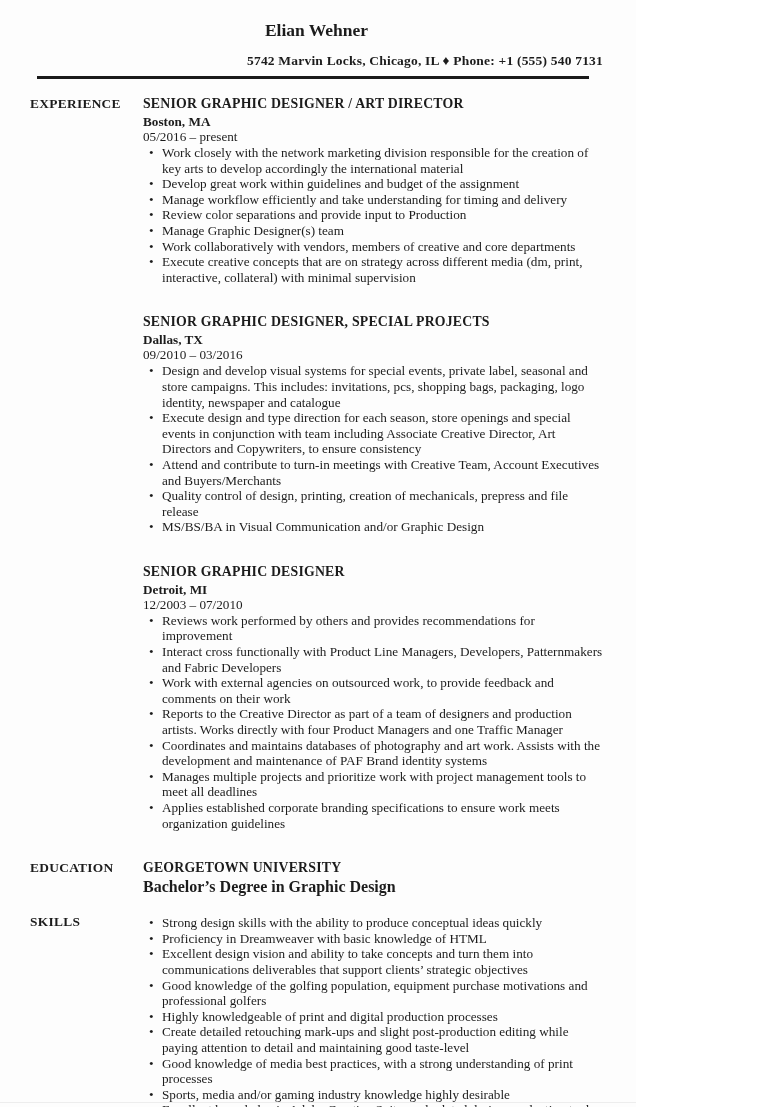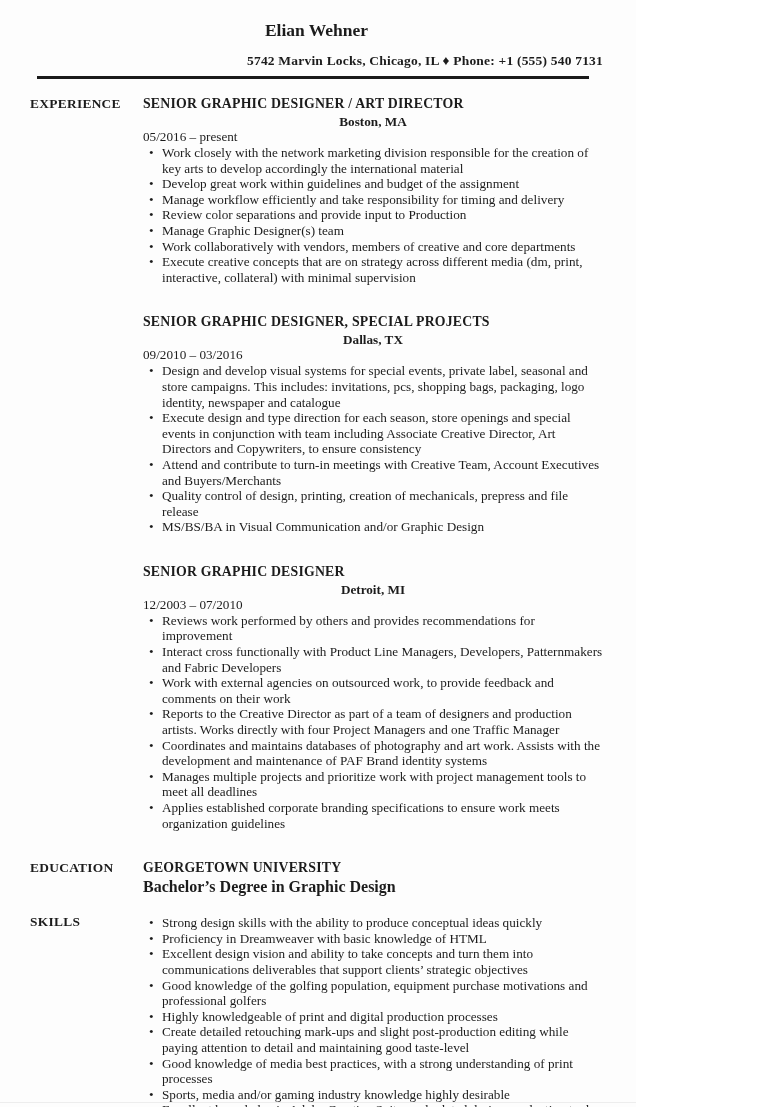--- a/index.html
+++ b/index.html
@@ -63,21 +63,20 @@
     font-weight: bold;
     font-size: 13.8px;
     line-height: 16px;
     letter-spacing: 0.2px;
   }
   .job-loc {
     font-weight: bold;
     font-size: 13.2px;
     line-height: 15px;
     margin-top: 2px;
-    text-align: center;
   }
   .job-dates {
     font-size: 13.2px;
     line-height: 15px;
   }
   
   ul.bullets {
     list-style: none;
     margin: 1px 0 0 0;
     padding: 0;
@@ -118,21 +117,21 @@
     <section class="sec sec-experience">
       <div class="sec-label">EXPERIENCE</div>
       <div class="sec-content" id="experience-content">
           <div class="job">
             <div class="job-title">SENIOR GRAPHIC DESIGNER / ART DIRECTOR</div>
             <div class="job-loc">Boston, MA</div>
             <div class="job-dates">05/2016 – present</div>
             <ul class="bullets">
               <li>Work closely with the network marketing division responsible for the creation of key arts to develop accordingly the international material</li>
               <li>Develop great work within guidelines and budget of the assignment</li>
-              <li>Manage workflow efficiently and take responsibility for timing and delivery</li>
+              <li>Manage workflow efficiently and take understanding for timing and delivery</li>
               <li>Review color separations and provide input to Production</li>
               <li>Manage Graphic Designer(s) team</li>
               <li>Work collaboratively with vendors, members of creative and core departments</li>
               <li>Execute creative concepts that are on strategy across different media (dm, print, interactive, collateral) with minimal supervision</li>
             </ul>
           </div>
           <div class="job">
             <div class="job-title">SENIOR GRAPHIC DESIGNER, SPECIAL PROJECTS</div>
             <div class="job-loc">Dallas, TX</div>
             <div class="job-dates">09/2010 – 03/2016</div>
@@ -145,21 +144,21 @@
             </ul>
           </div>
           <div class="job">
             <div class="job-title">SENIOR GRAPHIC DESIGNER</div>
             <div class="job-loc">Detroit, MI</div>
             <div class="job-dates">12/2003 – 07/2010</div>
             <ul class="bullets">
               <li>Reviews work performed by others and provides recommendations for improvement</li>
               <li>Interact cross functionally with Product Line Managers, Developers, Patternmakers and Fabric Developers</li>
               <li>Work with external agencies on outsourced work, to provide feedback and comments on their work</li>
-              <li>Reports to the Creative Director as part of a team of designers and production artists. Works directly with four Project Managers and one Traffic Manager</li>
+              <li>Reports to the Creative Director as part of a team of designers and production artists. Works directly with four Product Managers and one Traffic Manager</li>
               <li>Coordinates and maintains databases of photography and art work. Assists with the development and maintenance of PAF Brand identity systems</li>
               <li>Manages multiple projects and prioritize work with project management tools to meet all deadlines</li>
               <li>Applies established corporate branding specifications to ensure work meets organization guidelines</li>
             </ul>
           </div>
         </div>
     </section>
 
     <section class="sec sec-education">
       <div class="sec-label">EDUCATION</div>

